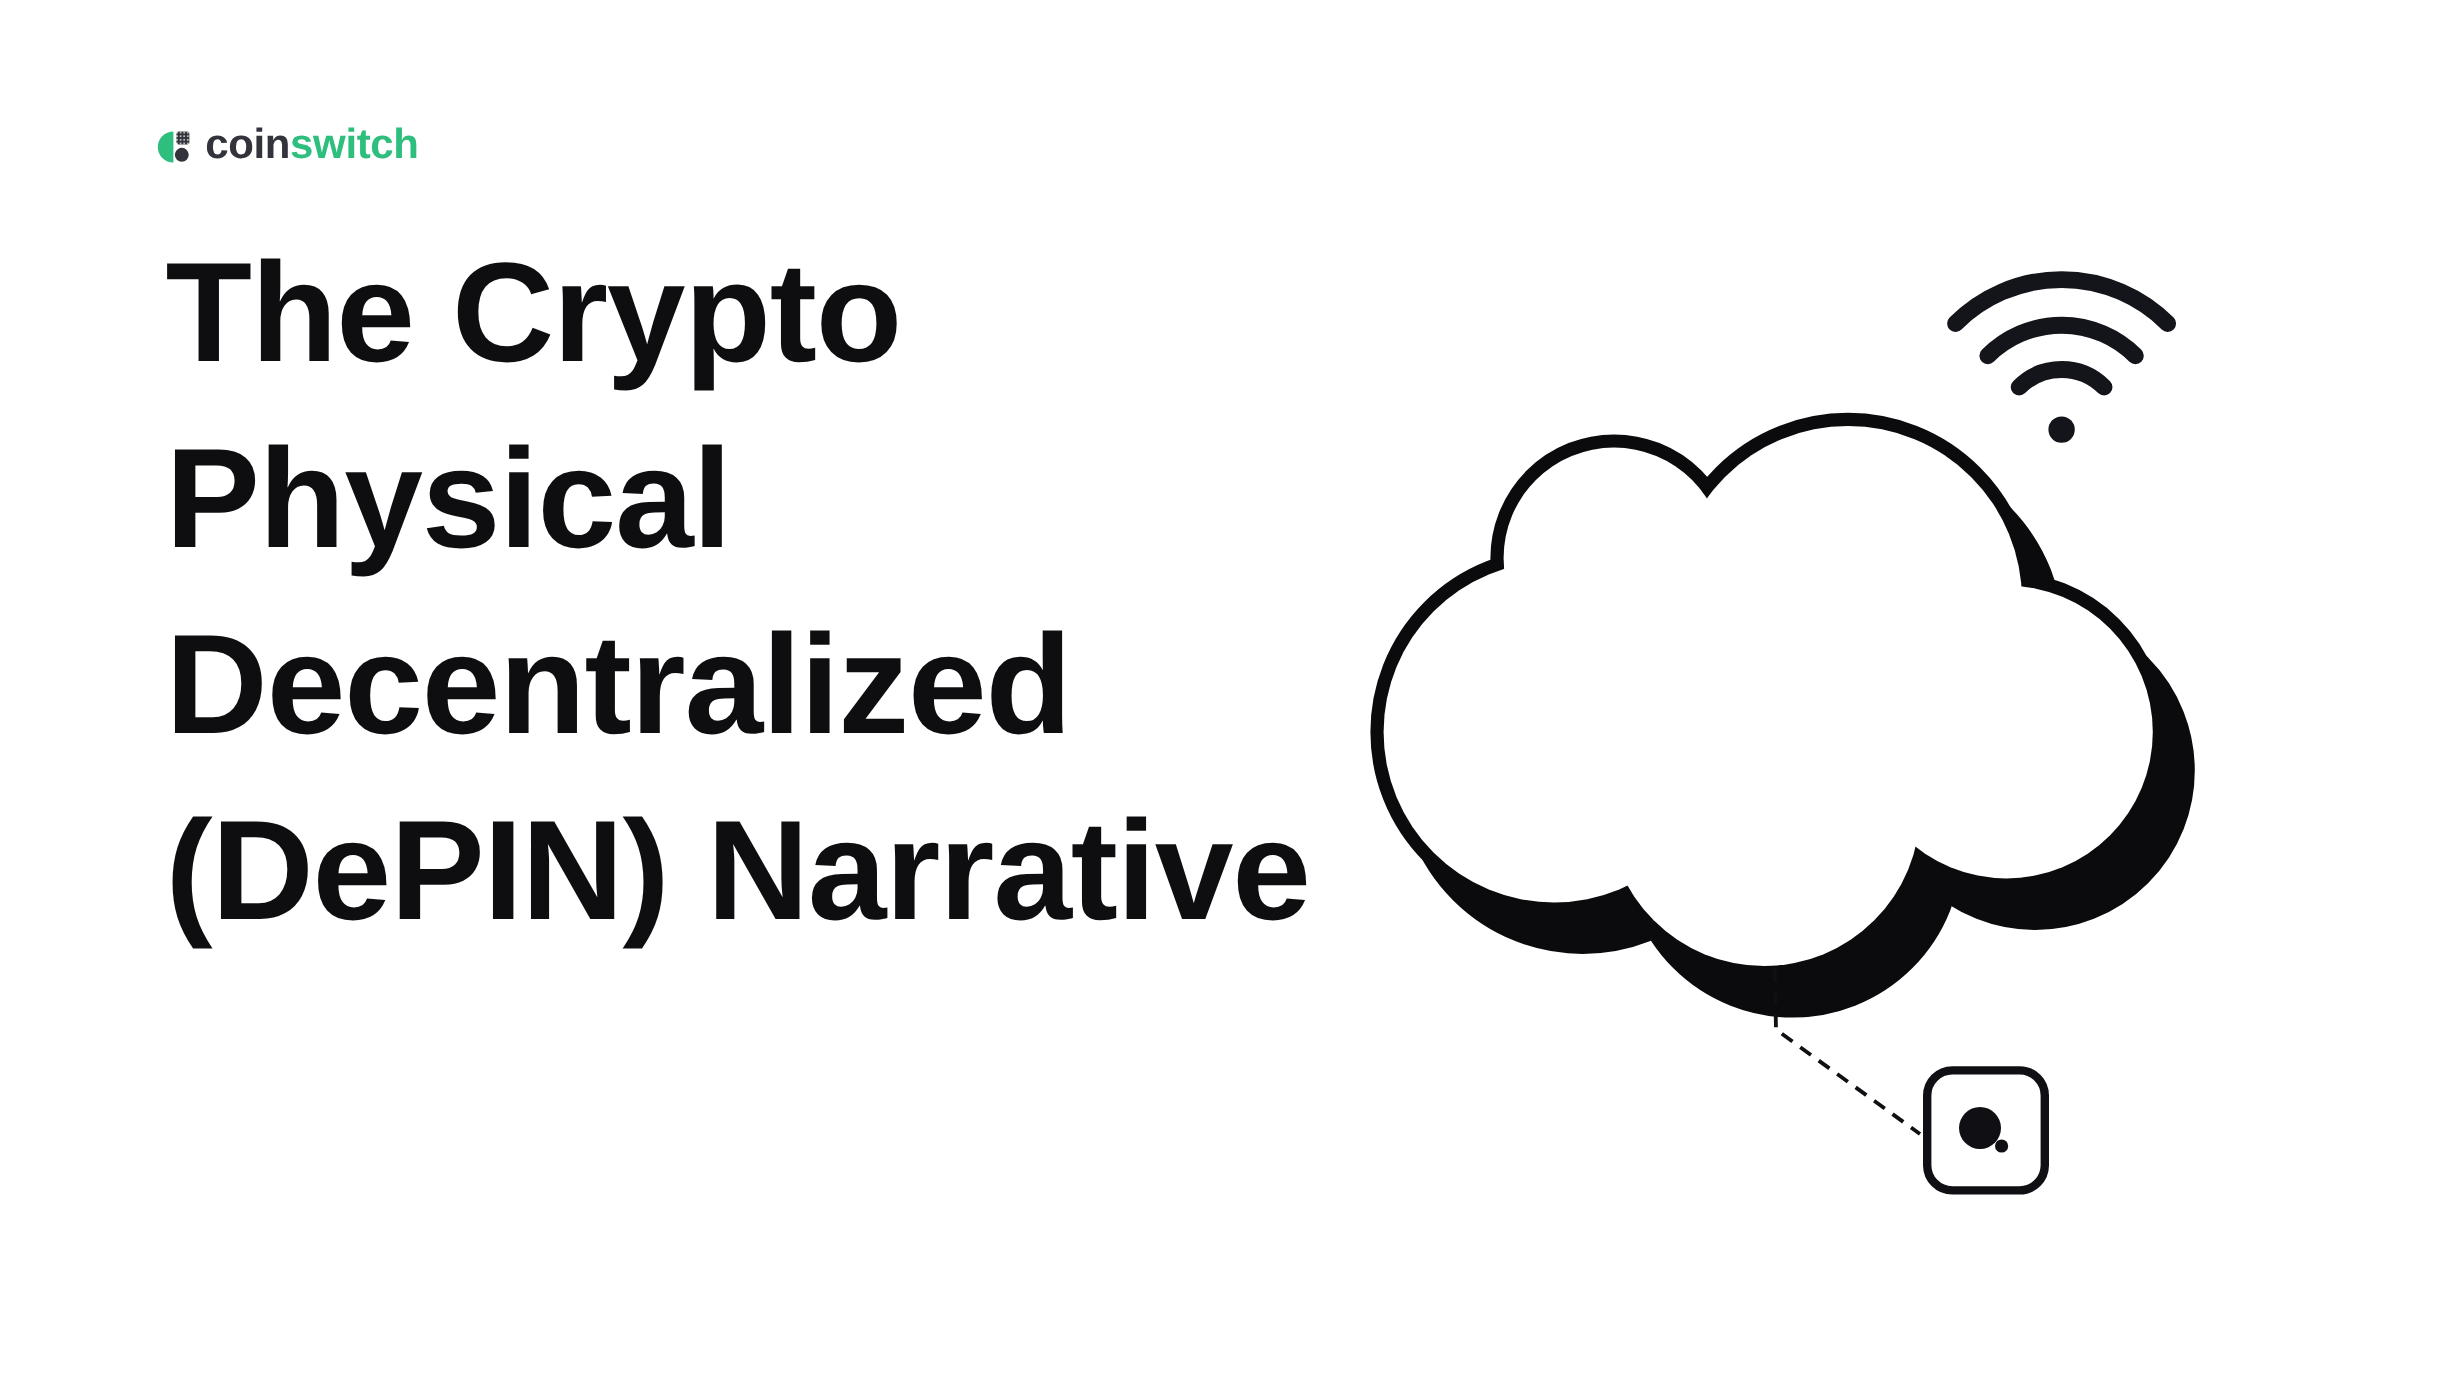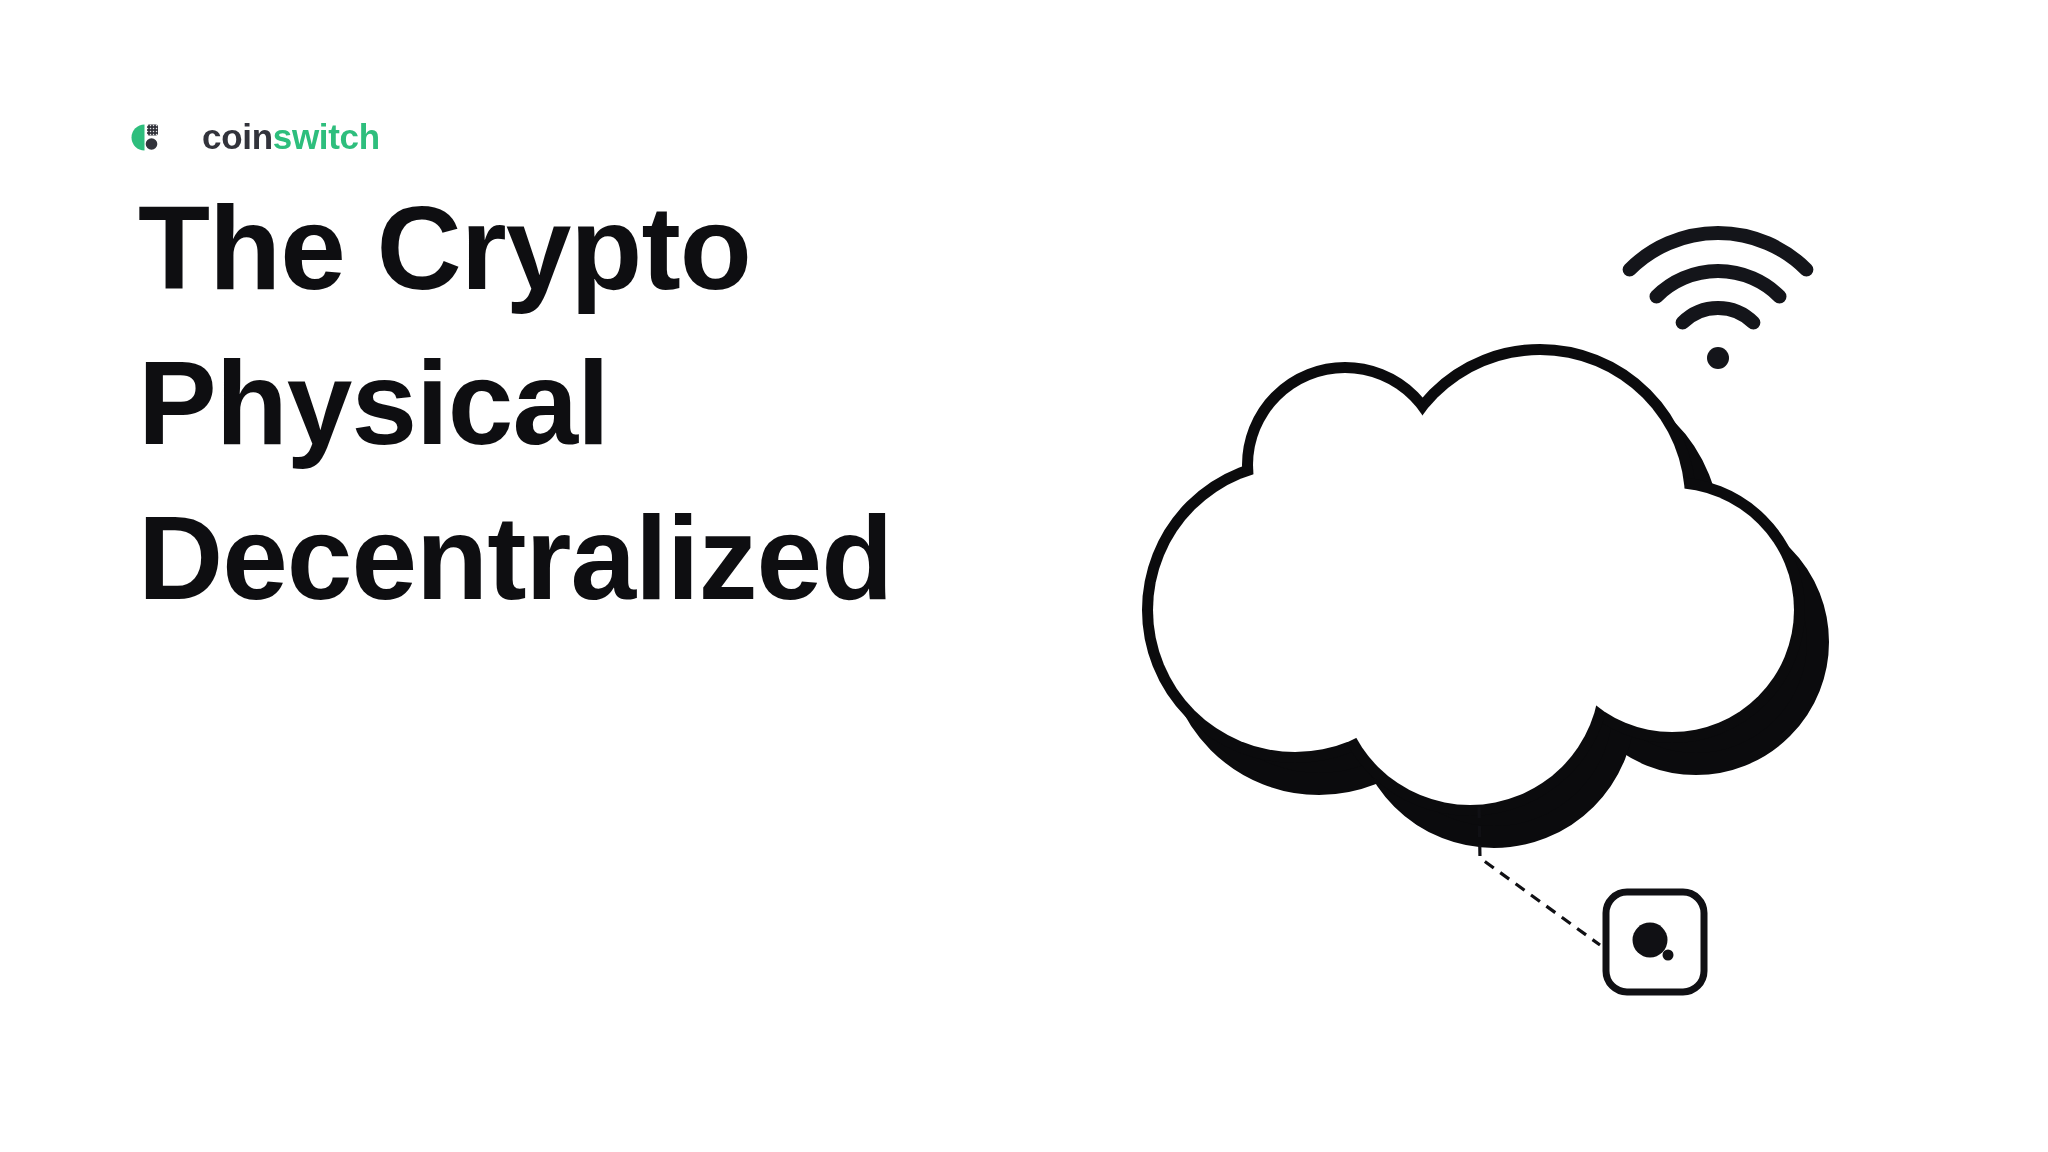--- a/index.html
+++ b/index.html
@@ -13,24 +13,23 @@
     width: 2048px;
     height: 1152px;
     background: #ffffff;
     overflow: hidden;
   }
 
   
   .logo {
     position: absolute;
     left: 131px;
-    top: 122px;
+    top: 106px;
     display: flex;
-    align-items: center;
-    gap: 31px;
+    align-items: flex-end;
   }
   .logo-mark {
     width: 27px;
     height: 27px;
     display: block;
   }
   .logo-text {
     margin-left: 13px;
     font-size: 35px;
     font-weight: 700;
@@ -38,21 +37,21 @@
     line-height: 30px;
     white-space: nowrap;
   }
   .logo-text .coin   { color: #32333B; }
   .logo-text .switch { color: #2EBE7D; }
 
   
   .heading {
     position: absolute;
     left: 138px;
-    top: 171px;
+    top: 184px;
     margin: 0;
     width: 1030px;
     font-size: 118px;
     line-height: 155px;
     font-weight: 700;
     letter-spacing: -1px;
     color: #0E0E11;
   }
   .heading .line { display: block; white-space: nowrap; }
 
@@ -80,20 +79,21 @@
       <rect x="16" y="0.5" width="11" height="11" rx="2" fill="url(#dotpat)"></rect>
       <circle cx="20.5" cy="20" r="5.8" fill="#32333B"></circle>
     </svg>
     <div class="logo-text"><span class="coin">coin</span><span class="switch">switch</span></div>
   </header>
 
   <h1 class="heading">
     <span class="line">The Crypto</span>
     <span class="line">Physical</span>
     <span class="line">Decentralized</span>
+    <span class="line">(DePIN) Narrative</span>
   </h1>
 
   <div>
 
     <svg class="illo wifi" viewBox="0 0 210 160" aria-hidden="true">
       <g fill="none" stroke="#14151A" stroke-width="14" stroke-linecap="round">
         <path d="M11.6 51.6 A125 125 0 0 1 188.4 51.6"></path>
         <path d="M38.5 78.5 A87 87 0 0 1 161.5 78.5"></path>
         <path d="M64.6 104.6 A50 50 0 0 1 135.4 104.6"></path>
       </g>

